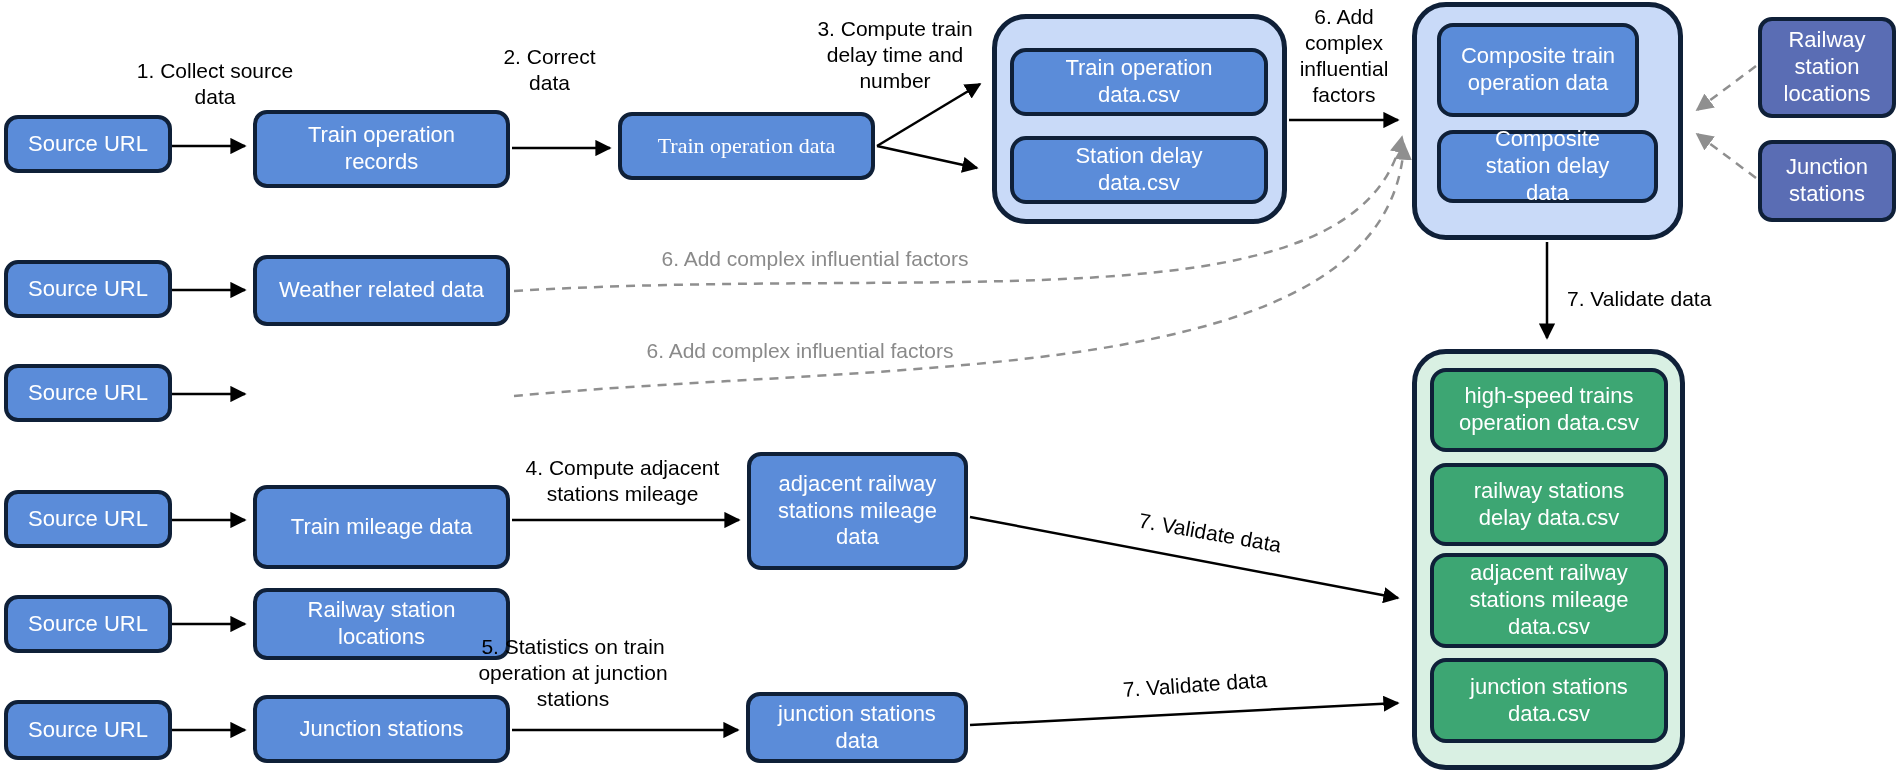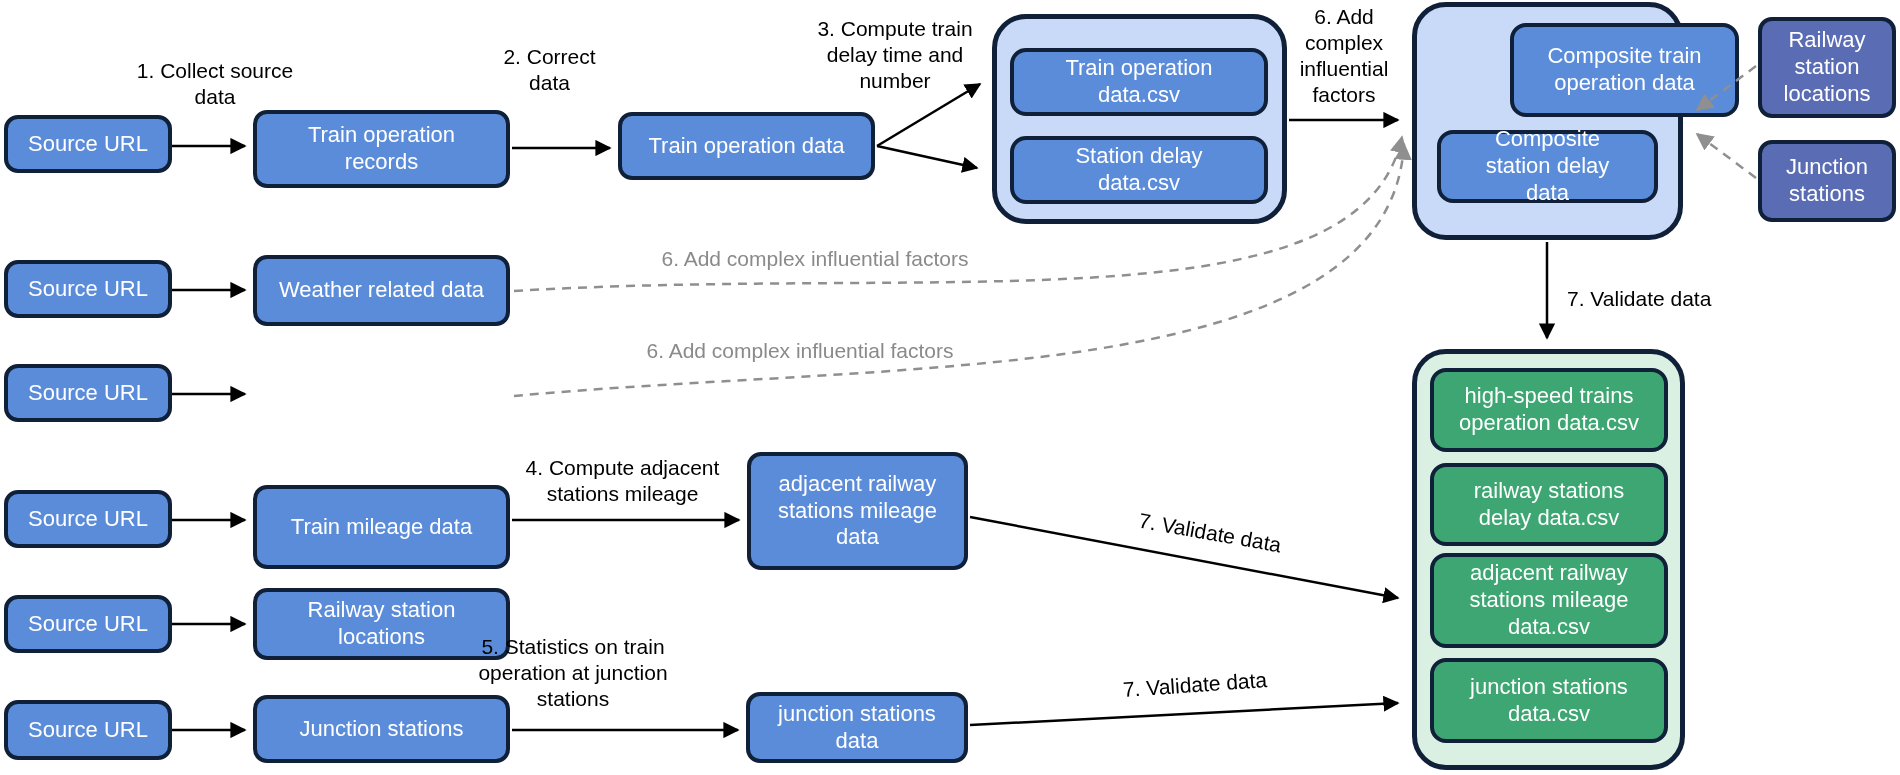--- a/index.html
+++ b/index.html
@@ -66,33 +66,33 @@
   <div class="node" style="left:4px;top:700px;width:168px;height:60px;">Source URL</div>
 
   <div class="node" style="left:253px;top:110px;width:257px;height:78px;">Train operation
 records</div>
   <div class="node" style="left:253px;top:255px;width:257px;height:71px;">Weather related data</div>
   <div class="node" style="left:253px;top:485px;width:257px;height:84px;">Train mileage data</div>
   <div class="node" style="left:253px;top:588px;width:257px;height:72px;">Railway station
 locations</div>
   <div class="node" style="left:253px;top:695px;width:257px;height:68px;">Junction stations</div>
 
-  <div class="node" style="left:618px;top:112px;width:257px;height:68px;">Train operation data</div>
+  <div class="node" style="left:618px;top:112px;width:257px;height:68px;font-family:Liberation Serif, serif;">Train operation data</div>
   <div class="node" style="left:747px;top:452px;width:221px;height:118px;">adjacent railway
 stations mileage
 data</div>
   <div class="node" style="left:746px;top:692px;width:222px;height:71px;">junction stations
 data</div>
 
   <div class="node inner" style="left:1010px;top:48px;width:258px;height:68px;">Train operation
 data.csv</div>
   <div class="node inner" style="left:1010px;top:136px;width:258px;height:68px;">Station delay
 data.csv</div>
 
-  <div class="node inner" style="left:1510px;top:23px;width:229px;height:94px;">Composite train
+  <div class="node inner" style="left:1437px;top:23px;width:202px;height:94px;">Composite train
 operation data</div>
   <div class="node inner" style="left:1437px;top:130px;width:221px;height:73px;">Composite
 station delay
 data</div>
 
   <div class="node purple" style="left:1758px;top:17px;width:138px;height:101px;">Railway
 station
 locations</div>
   <div class="node purple" style="left:1758px;top:140px;width:138px;height:82px;">Junction
 stations</div>

